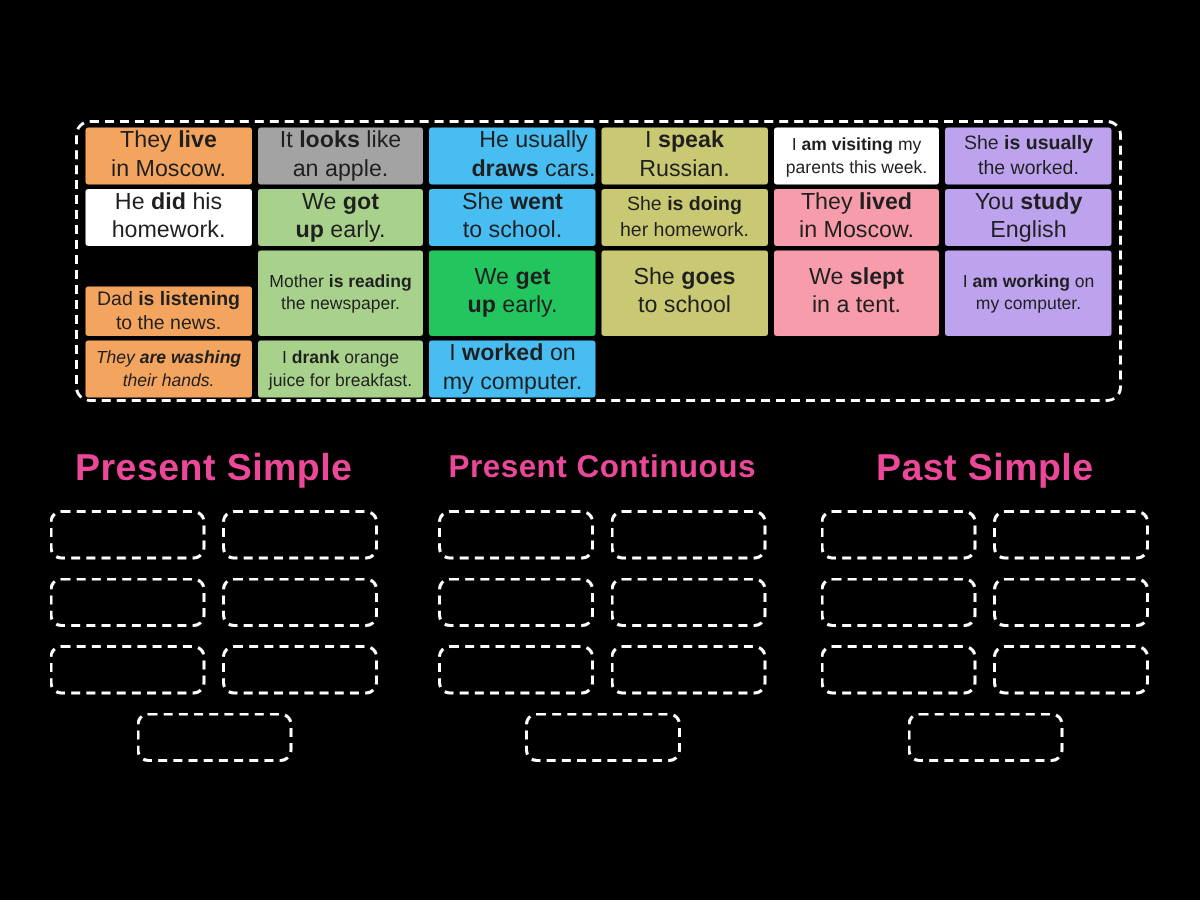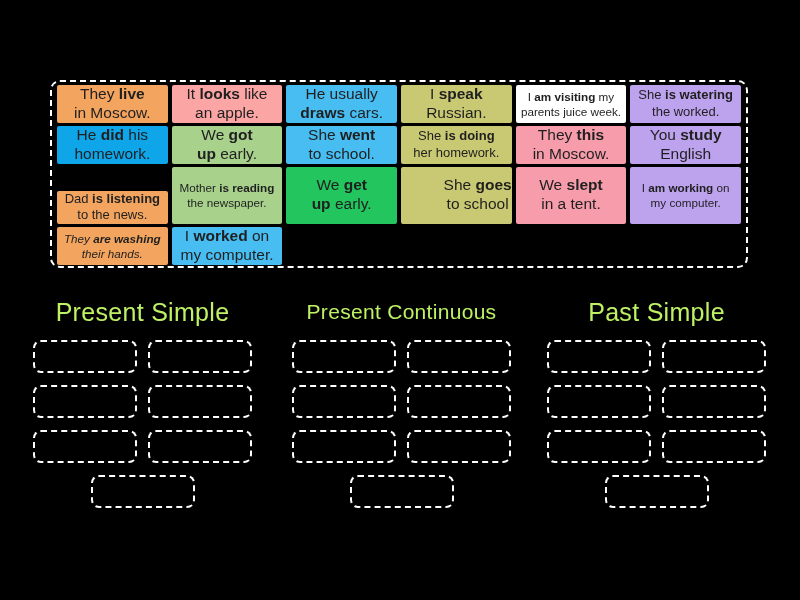--- a/index.html
+++ b/index.html
@@ -53,22 +53,22 @@
   .group {
     position: absolute;
     top: 292px;
     width: 219px;
   }
   .group-title {
     height: 40px;
     display: flex;
     align-items: center;
     justify-content: center;
-    color: #bef264;
-    font-weight: 400;
+    color: #ec4899;
+    font-weight: 700;
     font-size: 25px;
     letter-spacing: 0.3px;
     white-space: nowrap;
   }
   .group.g2 .group-title { font-size: 21px; }
   .slots {
     margin-top: 8px;
     display: grid;
     grid-template-columns: 104px 104px;
     justify-content: space-between;
@@ -89,73 +89,76 @@
 </style>
 </head>
 <body>
 
 <div class="stage">
 
   <div class="pool">
       <div class="card lg" style="background: rgb(243, 164, 95);">
         <span class="card-text"><span>They </span><b>live</b><br><span>in Moscow.</span></span>
       </div>
-      <div class="card lg" style="background: #fca5a5;">
+      <div class="card lg" style="background: #a3a3a3;">
         <span class="card-text"><span>It </span><b>looks</b><span> like</span><br><span>an apple.</span></span>
       </div>
-      <div class="card lg" style="background: rgb(71, 189, 242);">
+      <div class="card lg" style="background: rgb(71, 189, 242); justify-content: flex-end;">
         <span class="card-text"><span>He usually</span><br><b>draws</b><span> cars.</span></span>
       </div>
       <div class="card lg" style="background: rgb(201, 200, 115);">
         <span class="card-text"><span>I </span><b>speak</b><br><span>Russian.</span></span>
       </div>
       <div class="card sm" style="background: #ffffff;">
-        <span class="card-text"><span>I </span><b>am visiting</b><span> my</span><br><span>parents juice week.</span></span>
+        <span class="card-text"><span>I </span><b>am visiting</b><span> my</span><br><span>parents this week.</span></span>
       </div>
       <div class="card md" style="background: rgb(189, 162, 238);">
-        <span class="card-text"><span>She </span><b>is watering</b><br><span>the worked.</span></span>
-      </div>
-      <div class="card lg" style="background: #0ea5e9;">
+        <span class="card-text"><span>She </span><b>is usually</b><br><span>the worked.</span></span>
+      </div>
+      <div class="card lg" style="background: #ffffff;">
         <span class="card-text"><span>He </span><b>did</b><span> his</span><br><span>homework.</span></span>
       </div>
       <div class="card lg" style="background: rgb(168, 209, 140);">
         <span class="card-text"><span>We </span><b>got</b><br><b>up</b><span> early.</span></span>
       </div>
       <div class="card lg" style="background: rgb(71, 189, 242);">
         <span class="card-text"><span>She </span><b>went</b><br><span>to school.</span></span>
       </div>
       <div class="card md" style="background: rgb(201, 200, 115);">
         <span class="card-text"><span>She </span><b>is doing</b><br><span>her homework.</span></span>
       </div>
       <div class="card lg" style="background: rgb(247, 156, 171);">
-        <span class="card-text"><span>They </span><b>this</b><br><span>in Moscow.</span></span>
+        <span class="card-text"><span>They </span><b>lived</b><br><span>in Moscow.</span></span>
       </div>
       <div class="card lg" style="background: rgb(189, 162, 238);">
         <span class="card-text"><span>You </span><b>study</b><br><span>English</span></span>
       </div>
       <div class="card md" style="background: rgb(243, 164, 95); margin-top: 24px;">
         <span class="card-text"><span>Dad </span><b>is listening</b><br><span>to the news.</span></span>
       </div>
       <div class="card sm" style="background: rgb(168, 209, 140);">
         <span class="card-text"><span>Mother </span><b>is reading</b><br><span>the newspaper.</span></span>
       </div>
       <div class="card lg" style="background: #22c55e;">
         <span class="card-text"><span>We </span><b>get</b><br><b>up</b><span> early.</span></span>
       </div>
-      <div class="card lg" style="background: rgb(201, 200, 115); justify-content: flex-end;">
+      <div class="card lg" style="background: rgb(201, 200, 115);">
         <span class="card-text"><span>She </span><b>goes</b><br><span>to school</span></span>
       </div>
       <div class="card lg" style="background: rgb(247, 156, 171);">
         <span class="card-text"><span>We </span><b>slept</b><br><span>in a tent.</span></span>
       </div>
       <div class="card sm" style="background: rgb(189, 162, 238);">
         <span class="card-text"><span>I </span><b>am working</b><span> on</span><br><span>my computer.</span></span>
       </div>
       <div class="card sm" style="background: rgb(243, 164, 95); font-style: italic;">
         <span class="card-text"><span>They </span><b>are washing</b><br><span>their hands.</span></span>
+      </div>
+      <div class="card sm" style="background: rgb(168, 209, 140);">
+        <span class="card-text"><span>I </span><b>drank</b><span> orange</span><br><span>juice for breakfast.</span></span>
       </div>
       <div class="card lg" style="background: rgb(71, 189, 242);">
         <span class="card-text"><span>I </span><b>worked</b><span> on</span><br><span>my computer.</span></span>
       </div>
     </div>
 
   <div class="group g1" style="left:33px">
     <div class="group-title">Present Simple</div>
     <div class="slots">
         <div class="slot"></div>

